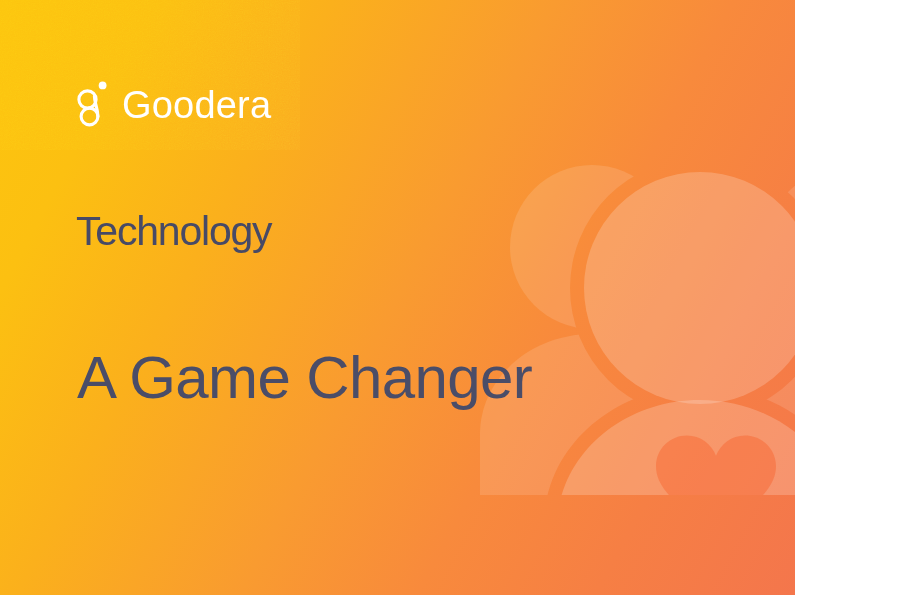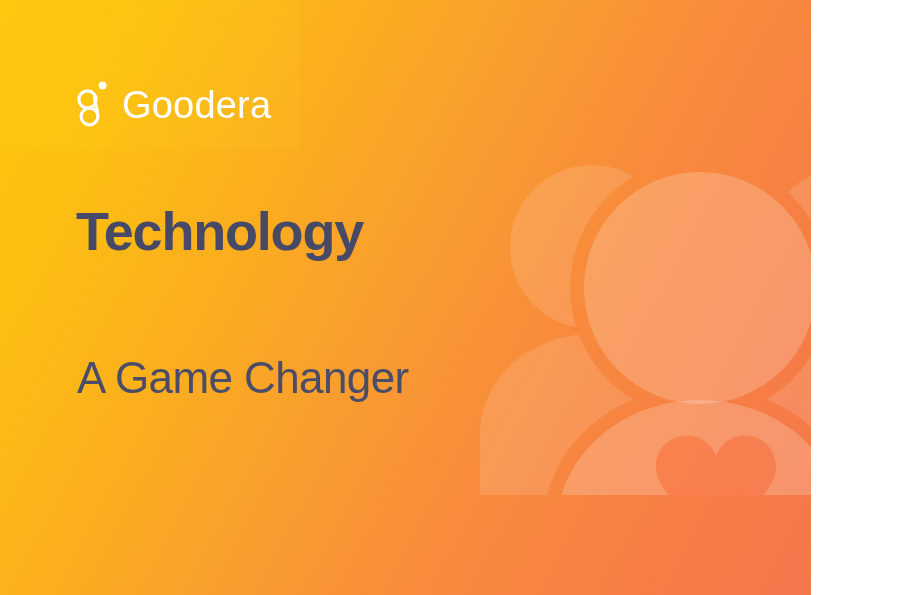--- a/index.html
+++ b/index.html
@@ -15,21 +15,20 @@
     overflow: hidden;
     font-family: "Liberation Sans", "DejaVu Sans", sans-serif;
     background: linear-gradient(118deg,
                 #FDC50E 0%,
                 #FCC011 14%,
                 #FBB01C 30%,
                 #F99B30 50%,
                 #F88A3C 66%,
                 #F67F44 82%,
                 #F4764C 100%);
-    padding-left: 16px;
   }
 
   
   #grain {
     position: absolute;
     inset: 0;
     pointer-events: none;
     opacity: .22;
     mix-blend-mode: overlay;
   }
@@ -67,32 +66,32 @@
 
   
   #headline-block {
     position: absolute;
     left: 76px;
     top: 196px;
     width: 430px;
   }
   .headline-line {
     color: #474A66;
-    font-size: 54px;
-    font-weight: 700;
+    font-size: 41px;
+    font-weight: 400;
     line-height: 70px;
     letter-spacing: -1.2px;
     white-space: nowrap;
   }
   #subheadline {
     position: absolute;
     left: 77px;
     top: 352px;
     color: #4A4D68;
-    font-size: 44px;
+    font-size: 60px;
     font-weight: 400;
     line-height: 52px;
     letter-spacing: -.6px;
     white-space: nowrap;
   }
 </style>
 </head>
 <body>
 
 <div id="slide">

